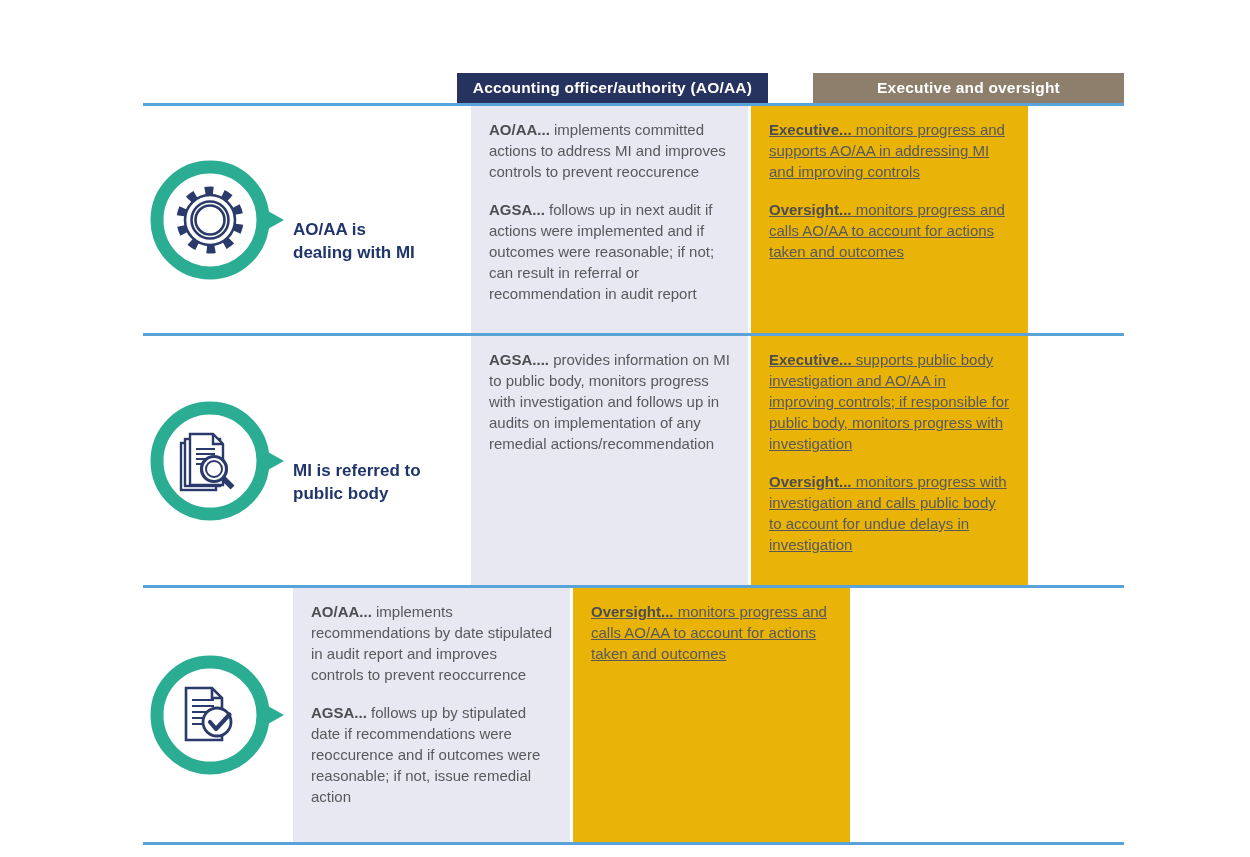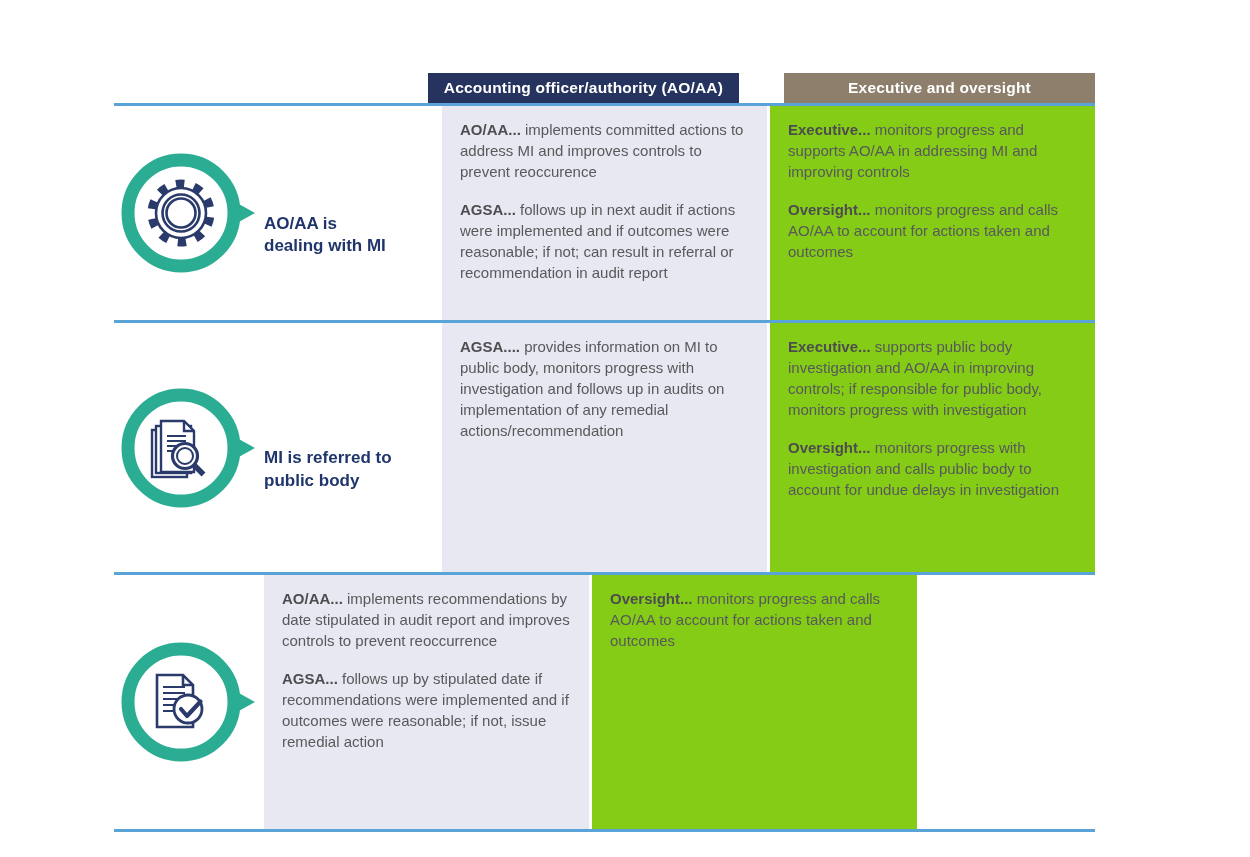--- a/index.html
+++ b/index.html
@@ -1,44 +1,44 @@
 <!DOCTYPE html>
 <html><head>
 <meta charset="utf-8">
 <style>
   html,body{margin:0;padding:0;background:#ffffff;}
   .page{
     position:relative;width:1250px;height:857px;background:#ffffff;
     font-family:"Liberation Sans",sans-serif;overflow:hidden;
   }
-  .table{position:absolute;left:114px;top:73px;width:981px;}
+  .table{position:absolute;left:143px;top:73px;width:981px;}
   .header-row{display:flex;height:30px;}
   .header-spacer{width:328px;}
   .hdr{
     width:325px;box-sizing:border-box;display:flex;align-items:center;justify-content:center;
     color:#ffffff;font-weight:bold;font-size:15.5px;letter-spacing:.2px;
   }
   .hdr.navy{background:#27335F;margin-right:3px;}
   .hdr.taupe{background:#8E7E6C;margin-left:42px;}
   .row{display:flex;border-top:3px solid #5AA3D8;}
   .row.r1{min-height:207px;}
   .row.r2{min-height:249px;}
   .row.r3{min-height:254px;}
   .end-line{height:3px;background:#5AA3D8;}
   .icon-cell{width:150px;display:flex;align-items:center;justify-content:center;flex:none;}
   .label-cell{
     width:178px;flex:none;display:flex;flex-direction:column;justify-content:center;
     color:#1F356B;font-weight:bold;font-size:17px;line-height:1.32;margin-top:44px;
   }
   .cell{
-    width:325px;flex:none;box-sizing:border-box;padding:13px 17px 20px 18px;
+    width:277px;flex:none;box-sizing:border-box;padding:13px 17px 12px 18px;
     font-size:15px;line-height:1.4;color:#58595B;
   }
   .cell.aoaa{background:#E8E8F2;margin-right:3px;}
-  .cell.exec{background:#84cc16;}
+  .cell.exec{background:#eab308;text-decoration:underline;}
   .cell p{margin:0 0 17px 0;}
   .cell b{color:#4D4D4F;}
   svg{display:block;}
 </style>
 </head>
 <body>
 
 <div class="page">
   <div class="table">
 
@@ -114,21 +114,21 @@
             <path d="M38,38 h26 l10,10 v42 h-36 z" fill="#ffffff" stroke-width="2.6"></path>
             <path d="M64,38 v10 h10" fill="none" stroke-width="2.6"></path>
             <path d="M44,50 h22 M44,56 h22 M44,62 h22 M44,68 h13 M44,74 h13" fill="none" stroke-width="2.2"></path>
             <circle cx="69" cy="72" r="14" fill="#ffffff" stroke-width="2.8"></circle>
             <path d="M62,72 l6,7 l13.5,-14.5" fill="none" stroke-width="4.2" stroke-linecap="round" stroke-linejoin="round"></path>
           </g>
         </svg>
       </div>
       <div class="cell aoaa">
         <p><b>AO/AA...</b><span> implements recommendations by date stipulated in audit report and improves controls to prevent reoccurrence</span></p>
-        <p><b>AGSA...</b><span> follows up by stipulated date if recommendations were implemented and if outcomes were reasonable; if not, issue remedial action</span></p>
+        <p><b>AGSA...</b><span> follows up by stipulated date if recommendations were reoccurence and if outcomes were reasonable; if not, issue remedial action</span></p>
       </div>
       <div class="cell exec">
         <p><b>Oversight...</b><span> monitors progress and calls AO/AA to account for actions taken and outcomes</span></p>
       </div>
     </div>
 
     <div class="end-line"></div>
   </div>
 </div>
 

